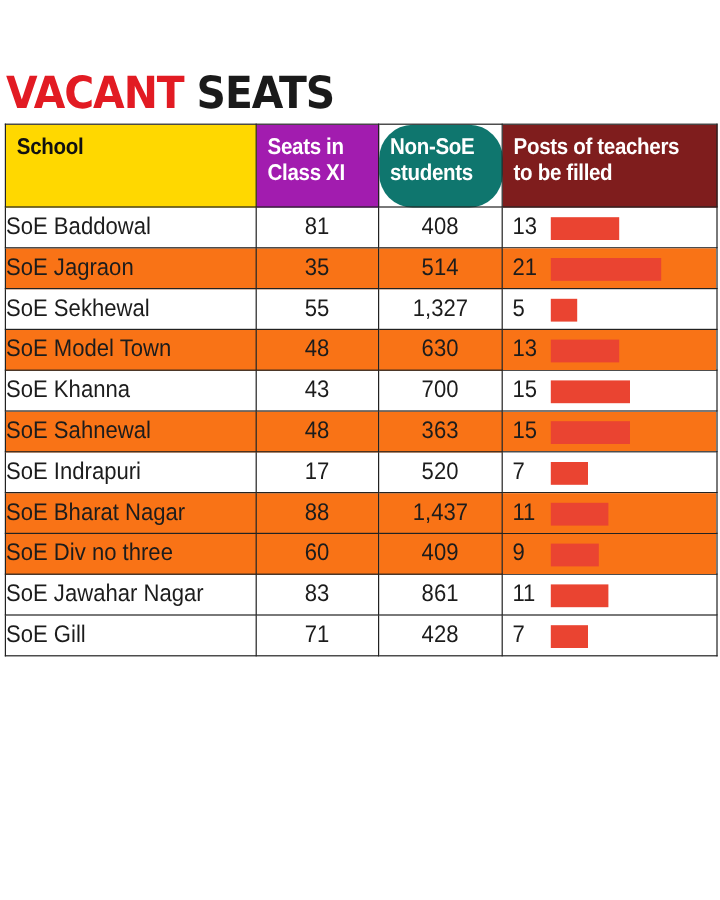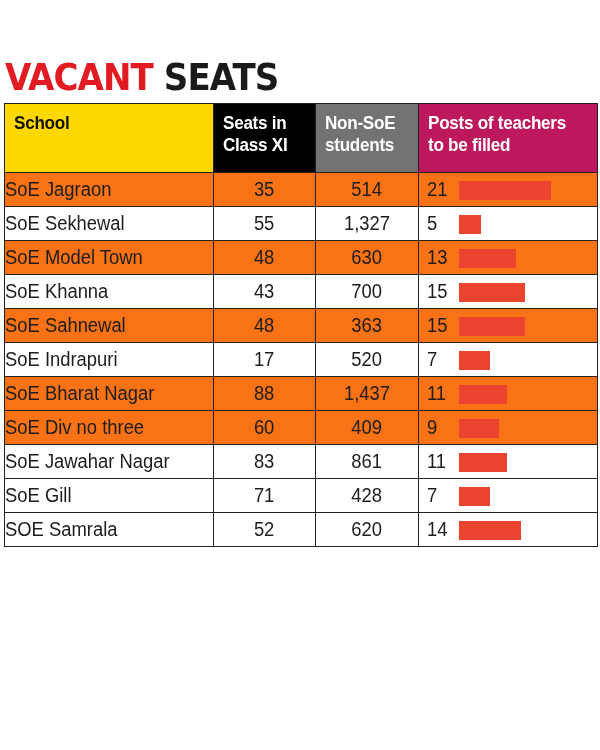--- a/index.html
+++ b/index.html
@@ -23,23 +23,23 @@
   table.grid th, table.grid td {
     border: 1.5px solid #222; padding: 0;
   }
   table.grid th {
     height: 60px; text-align: left; vertical-align: top;
     font-family: "Liberation Sans", sans-serif; font-weight: bold; font-size: 19px;
     line-height: 22px; padding: 8px 8px 0 9px; letter-spacing: -0.3px;
     transform-origin: left top;
   }
   th.c-school { background: #ffd800; color: #111; }
-  th.c-seats { background: #000000; color: #fff; }
-  th.c-nonsoe { background: #737373; color: #fff; }
-  th.c-posts { background: #be185d; color: #fff; }
+  th.c-seats { background: #a21caf; color: #fff; }
+  th.c-nonsoe { background: #0f766e; color: #fff; border-radius: 28px; }
+  th.c-posts { background: #7f1d1d; color: #fff; }
   th .hd { display: inline-block; transform: scaleX(0.9); transform-origin: left top; white-space: nowrap; }
 
   table.grid td {
     height: 33px; font-size: 20px; color: #1c1c1c; line-height: 33px;
   }
   tr.alt td { background: #f97316; }
   td.name { padding-left: 9px; white-space: nowrap; }
   td.name span { display: inline-block; transform: scaleX(0.92); transform-origin: left center; }
   td.num { text-align: center; }
   td.num span { display: inline-block; transform: scaleX(0.92); }
@@ -66,20 +66,29 @@
   </colgroup>
   <thead>
     <tr>
       <th class="c-school"><span class="hd">School</span></th>
       <th class="c-seats"><span class="hd"><span>Seats in</span><br><span>Class XI</span></span></th>
       <th class="c-nonsoe"><span class="hd"><span>Non-SoE</span><br><span>students</span></span></th>
       <th class="c-posts"><span class="hd"><span>Posts of teachers</span><br><span>to be filled</span></span></th>
     </tr>
   </thead>
   <tbody id="tbody">
+      <tr>
+        <td class="name"><span>SoE Baddowal</span></td>
+        <td class="num"><span>81</span></td>
+        <td class="num"><span>408</span></td>
+        <td class="posts">
+          <span class="pv">13</span>
+          <span class="bar" style="width: 57.2px; background: rgb(234, 68, 49);"></span>
+        </td>
+      </tr>
       <tr class="alt">
         <td class="name"><span>SoE Jagraon</span></td>
         <td class="num"><span>35</span></td>
         <td class="num"><span>514</span></td>
         <td class="posts">
           <span class="pv">21</span>
           <span class="bar" style="width: 92.4px; background: rgb(234, 68, 49);"></span>
         </td>
       </tr>
       <tr>
@@ -156,23 +165,14 @@
       </tr>
       <tr>
         <td class="name"><span>SoE Gill</span></td>
         <td class="num"><span>71</span></td>
         <td class="num"><span>428</span></td>
         <td class="posts">
           <span class="pv">7</span>
           <span class="bar" style="width: 30.8px; background: rgb(234, 68, 49);"></span>
         </td>
       </tr>
-      <tr>
-        <td class="name"><span>SOE Samrala</span></td>
-        <td class="num"><span>52</span></td>
-        <td class="num"><span>620</span></td>
-        <td class="posts">
-          <span class="pv">14</span>
-          <span class="bar" style="width: 61.6px; background: rgb(234, 68, 49);"></span>
-        </td>
-      </tr>
     </tbody>
 </table>
 
 </body></html>

